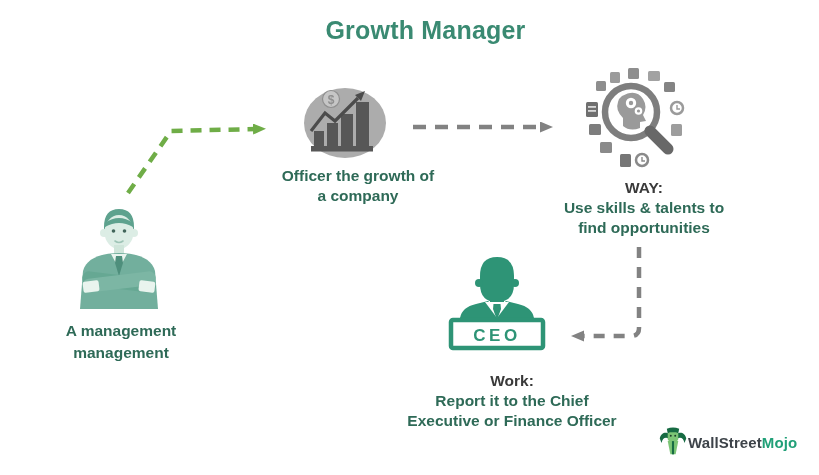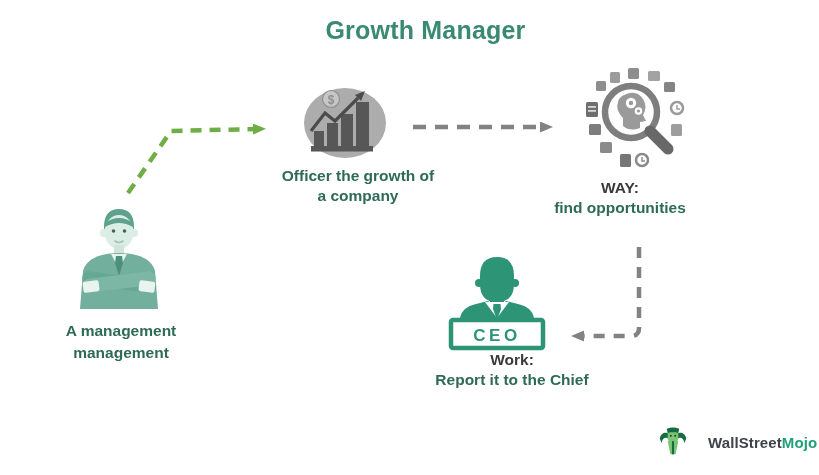--- a/index.html
+++ b/index.html
@@ -11,23 +11,23 @@
     position:absolute;top:16px;left:0;width:100%;text-align:center;
     font-size:25px;font-weight:bold;color:var(--title_teal);letter-spacing:.2px;padding-left:16px;
   }
   .arrows{position:absolute;left:0;top:0;pointer-events:none;}
   .node-icon{position:absolute;}
   .node-text{position:absolute;text-align:center;font-weight:bold;font-size:15.5px;line-height:20px;}
   .node-label{color:var(--label_dark);}
   .node-desc{color:var(--text_teal);}
   .exec-text{left:36px;top:312px;width:170px;line-height:22px;color:var(--text_teal);margin-top:8px;}
   .aim-text{left:263px;top:166px;width:190px;}
-  .way-text{left:524px;top:178px;width:192px;}
-  .work-text{left:383px;top:350px;width:258px;}
-  .logo{position:absolute;left:658px;top:426px;display:flex;align-items:center;gap:20px;}
+  .way-text{left:548px;top:178px;width:192px;}
+  .work-text{left:383px;top:371px;width:258px;}
+  .logo{position:absolute;left:658px;top:426px;display:flex;align-items:center;gap:0;}
   .logo-text{font-size:15px;font-weight:bold;letter-spacing:.1px;}
   .logo-text .p1{color:var(--logo_text_dark);}
   .logo-text .p2{color:var(--logo_text_green);}
 </style>
 </head>
 <body>
 
 <div class="canvas">
 
   <div class="title">Growth Manager</div>
@@ -111,39 +111,41 @@
     <path d="M38,30 Q52,22 59,33 Q64,41 59,49 L62,55 L56,56 L56,62 Q46,66 39,60 L39,52 Q31,44 34,36 Q35,32 38,30 Z" fill="#9a9a9a"></path>
     <circle cx="47" cy="37" r="5.2" fill="#ffffff"></circle>
     <circle cx="47" cy="37" r="2.2" fill="#9a9a9a"></circle>
     <circle cx="54.5" cy="45" r="3.8" fill="#ffffff"></circle>
     <circle cx="54.5" cy="45" r="1.6" fill="#9a9a9a"></circle>
     <circle cx="47" cy="46" r="26" fill="none" stroke="#7e7e7e" stroke-width="6.5"></circle>
     <line x1="66" y1="65" x2="84" y2="83" stroke="#686868" stroke-width="11" stroke-linecap="round"></line>
   </svg>
   <div class="node-text way-text">
     <div class="node-label">WAY:</div>
+    <div class="node-desc">Use skills &amp; talents to</div>
     <div class="node-desc">find opportunities</div>
   </div>
 
   <svg class="node-icon" style="left:447px;top:254px;" width="100" height="102" viewBox="0 0 100 102">
     <g fill="var(--ceo_teal)">
       <path d="M33,22 Q33,3 50,3 Q67,3 67,22 L67,30 Q67,48 50,48 Q33,48 33,30 Z"></path>
       <circle cx="32" cy="29" r="4"></circle>
       <circle cx="68" cy="29" r="4"></circle>
       <rect x="43" y="42" width="14" height="10"></rect>
       <path d="M13,64 Q15,53 29,50 L41,47 Q50,57 59,47 L71,50 Q85,53 87,64 L87,94 L13,94 Z"></path>
     </g>
     <polygon points="38,48 62,48 50,64" fill="#ffffff"></polygon>
     <polygon points="46.5,50 53.5,50 54,55 50,66 46,55" fill="var(--ceo_teal)"></polygon>
     <rect x="4" y="66" width="92" height="28" rx="2" fill="#ffffff" stroke="var(--ceo_teal)" stroke-width="4.5"></rect>
     <text x="50" y="87" text-anchor="middle" font-size="17" font-weight="bold" letter-spacing="3.5" fill="var(--ceo_teal)" font-family="Liberation Sans, sans-serif">CEO</text>
   </svg>
   <div class="node-text work-text">
     <div class="node-label">Work:</div>
     <div class="node-desc">Report it to the Chief</div>
+    <div class="node-desc">Executive or Finance Officer</div>
   </div>
 
   <div class="logo">
     <svg width="30" height="32" viewBox="0 0 34 36">
       <path d="M2,14 C3,7 10,6 12,9 L12,14 C8,12 5,14 4,19 Z" fill="var(--logo_mascot_dark)"></path>
       <path d="M32,14 C31,7 24,6 22,9 L22,14 C26,12 29,14 30,19 Z" fill="var(--logo_mascot_dark)"></path>
       <path d="M10,3 Q17,0 24,3 L23,8 L11,8 Z" fill="var(--logo_mascot_dark)"></path>
       <rect x="11" y="7" width="12" height="10" rx="3" fill="var(--logo_mascot_light)"></rect>
       <circle cx="14.5" cy="11" r="1.1" fill="#1d3b2a"></circle>
       <circle cx="19.5" cy="11" r="1.1" fill="#1d3b2a"></circle>

